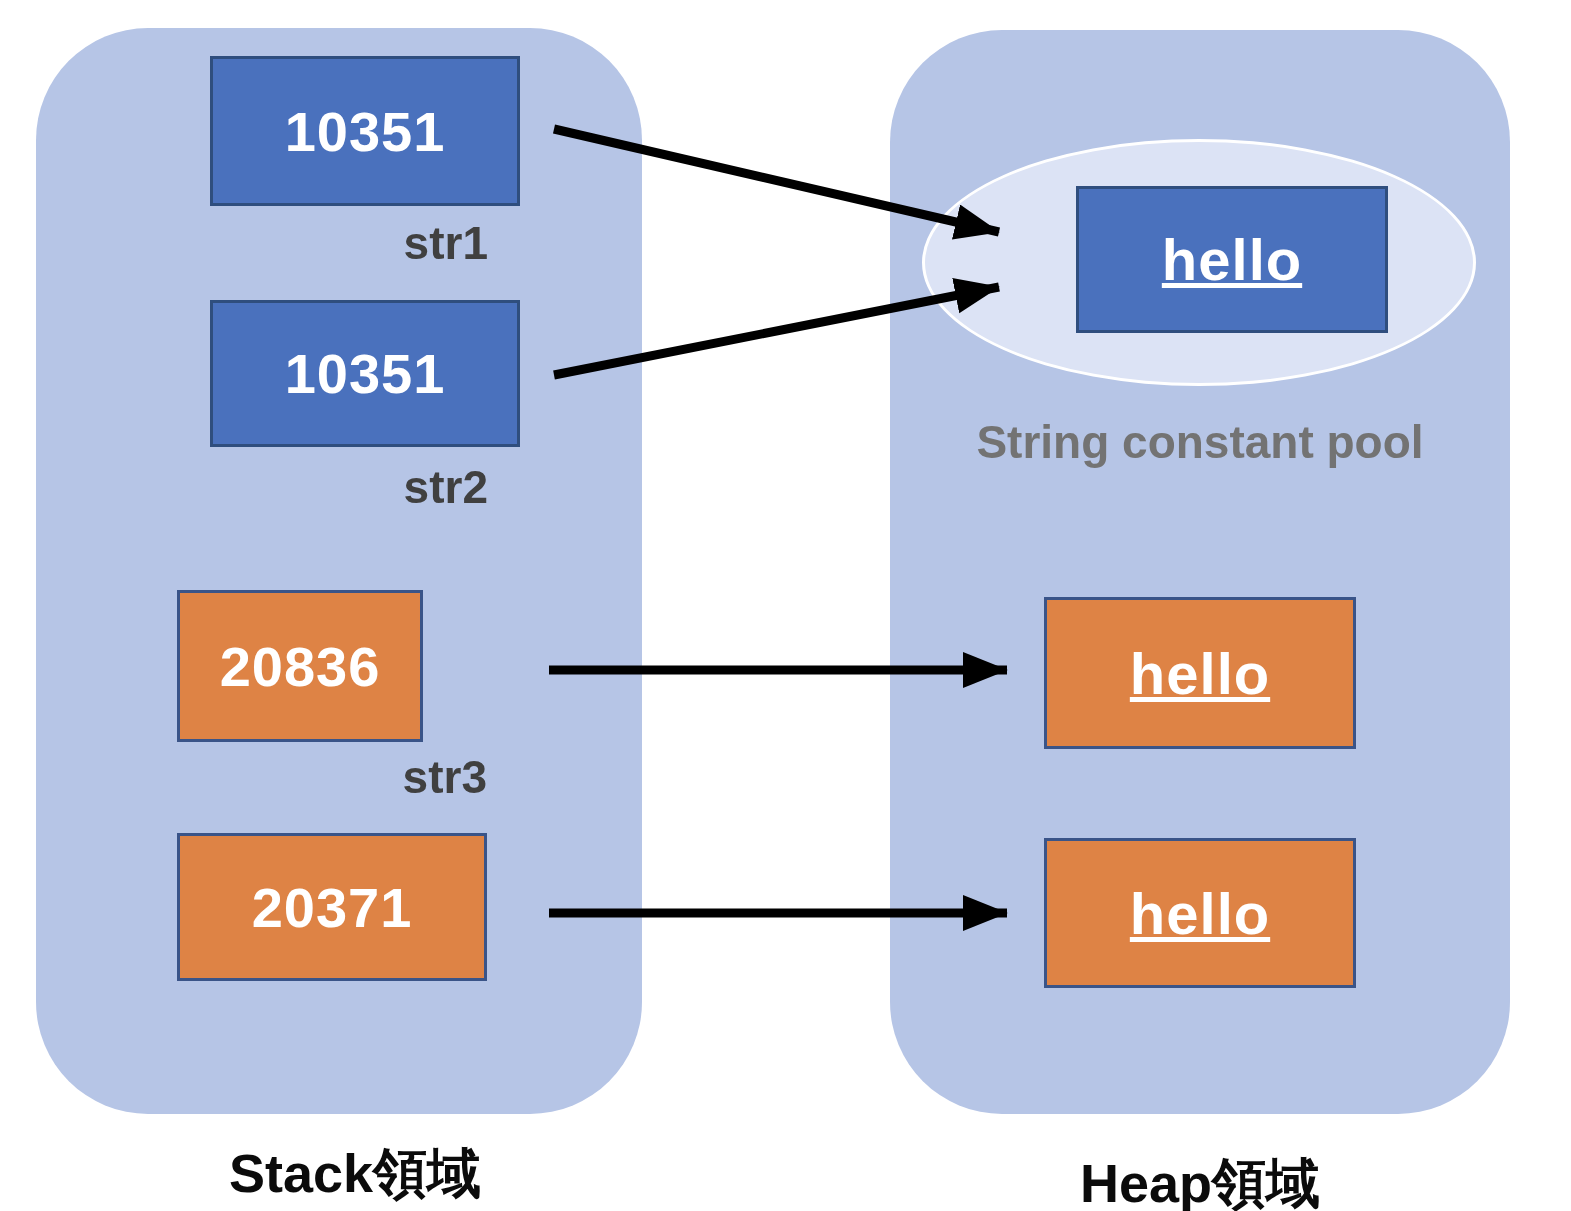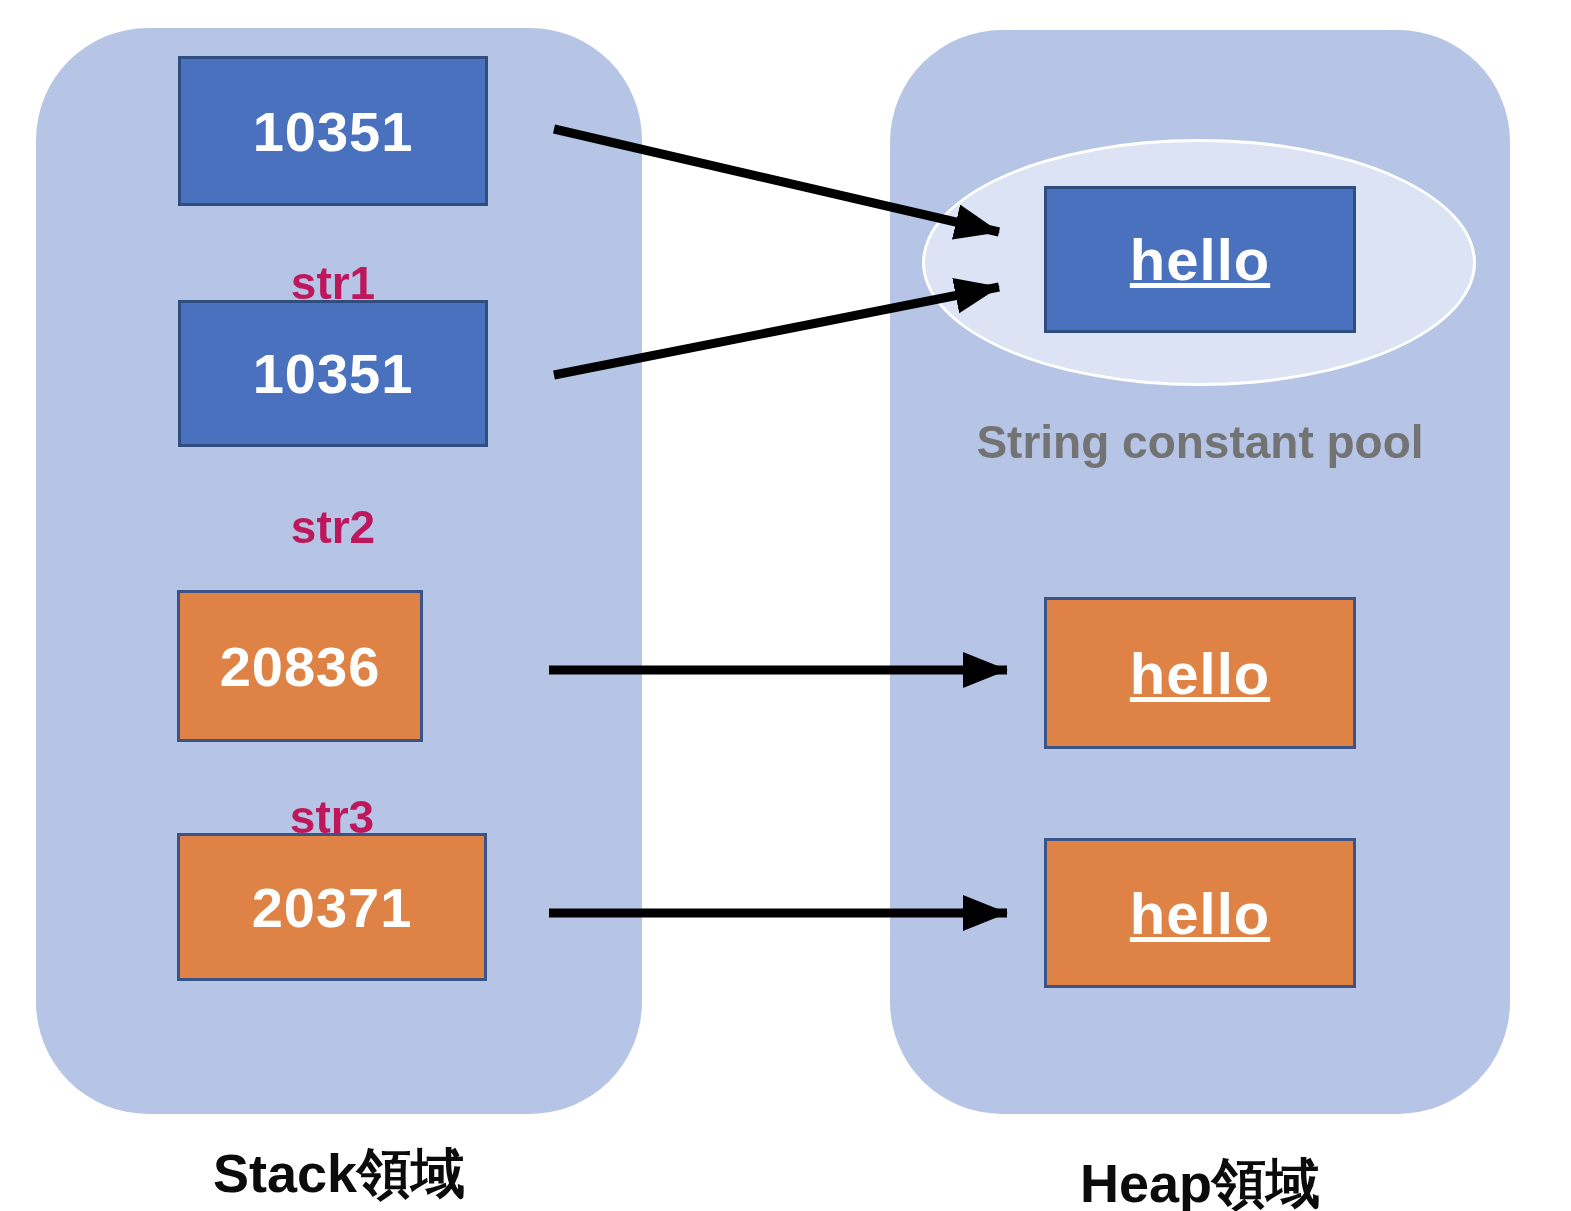--- a/index.html
+++ b/index.html
@@ -31,36 +31,36 @@
     color: #ffffff;
     font-weight: bold;
     font-size: 56px;
     letter-spacing: 1px;
     box-sizing: border-box;
     z-index: 2;
   }
   .blue-box {
     background: #4a71bd;
     border: 3px solid #2f4e7e;
+    margin-left: 32px;
   }
   .orange-box {
     background: #de8345;
     border: 3px solid #3a5488;
   }
   .hello-text { font-size: 58px; text-decoration: underline; }
 
   .var-label {
     position: absolute;
     width: 310px;
-    text-align: center;
+    text-align: right;
     font-weight: bold;
     font-size: 46px;
-    color: #be185d;
+    color: #404040;
     z-index: 2;
-    margin-top: 40px;
   }
 
   #pool-ellipse {
     position: absolute;
     left: 922px; top: 139px;
     width: 554px; height: 247px;
     background: #dce3f5;
     border: 3px solid #ffffff;
     border-radius: 50%;
     box-sizing: border-box;
@@ -77,21 +77,21 @@
     z-index: 2;
   }
 
   .region-title {
     position: absolute;
     text-align: center;
     font-weight: bold;
     font-size: 54px;
     color: #0b0b0b;
   }
-  #stack-title { left: 36px;  top: 1138px; width: 606px; }
+  #stack-title { left: 52px;  top: 1138px; width: 606px; }
   #heap-title  { left: 890px; top: 1148px; width: 620px; }
 
   #arrows-overlay {
     position: absolute;
     left: 0; top: 0;
     width: 1571px; height: 1211px;
     z-index: 3;
     pointer-events: none;
   }
 </style>

